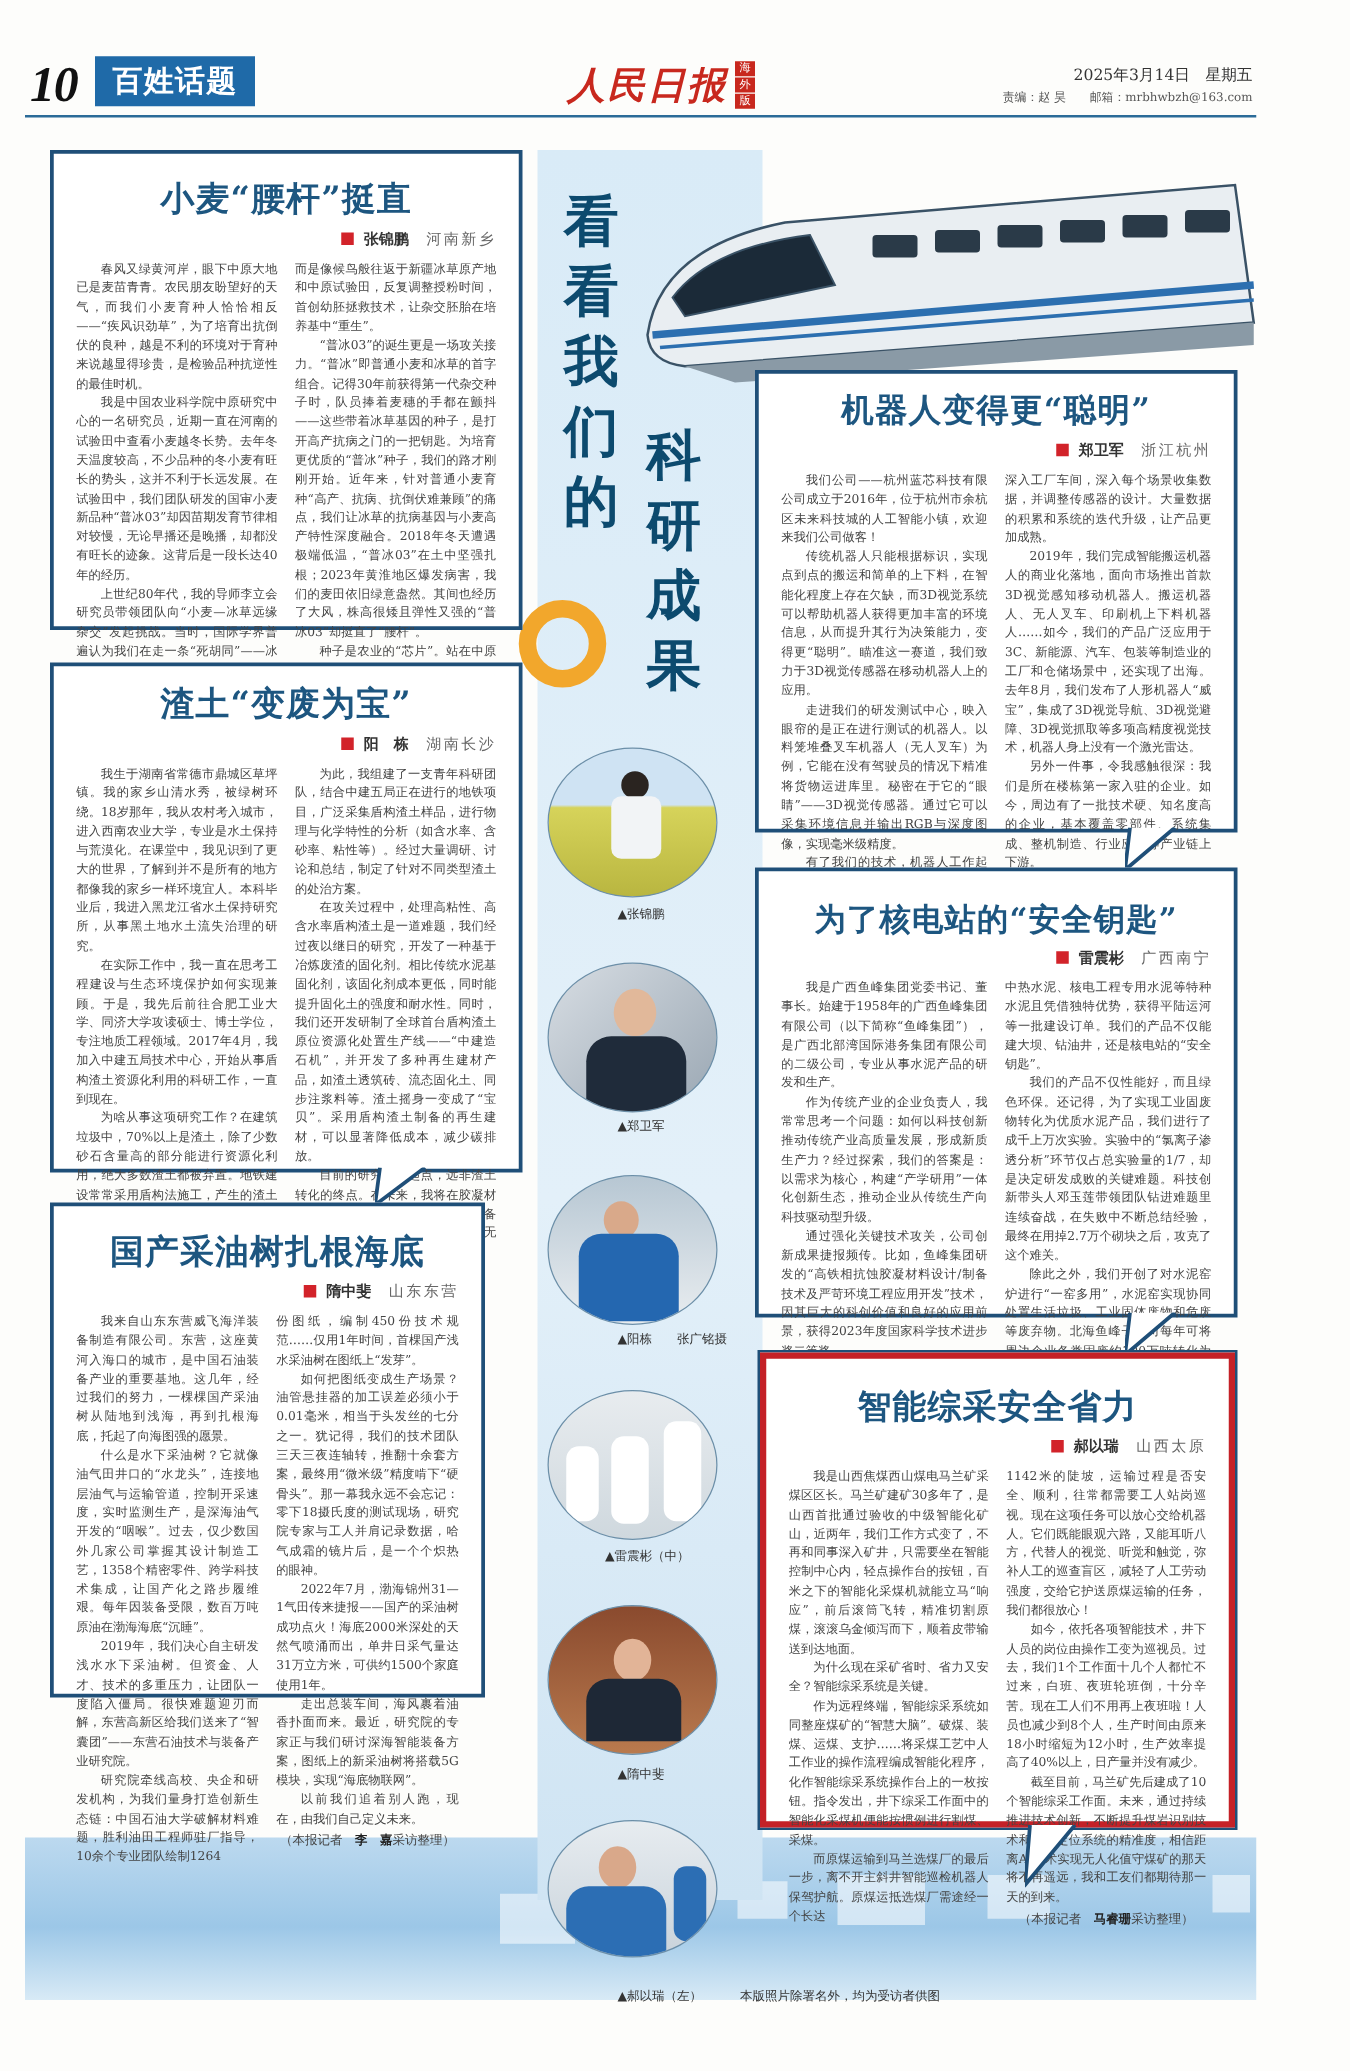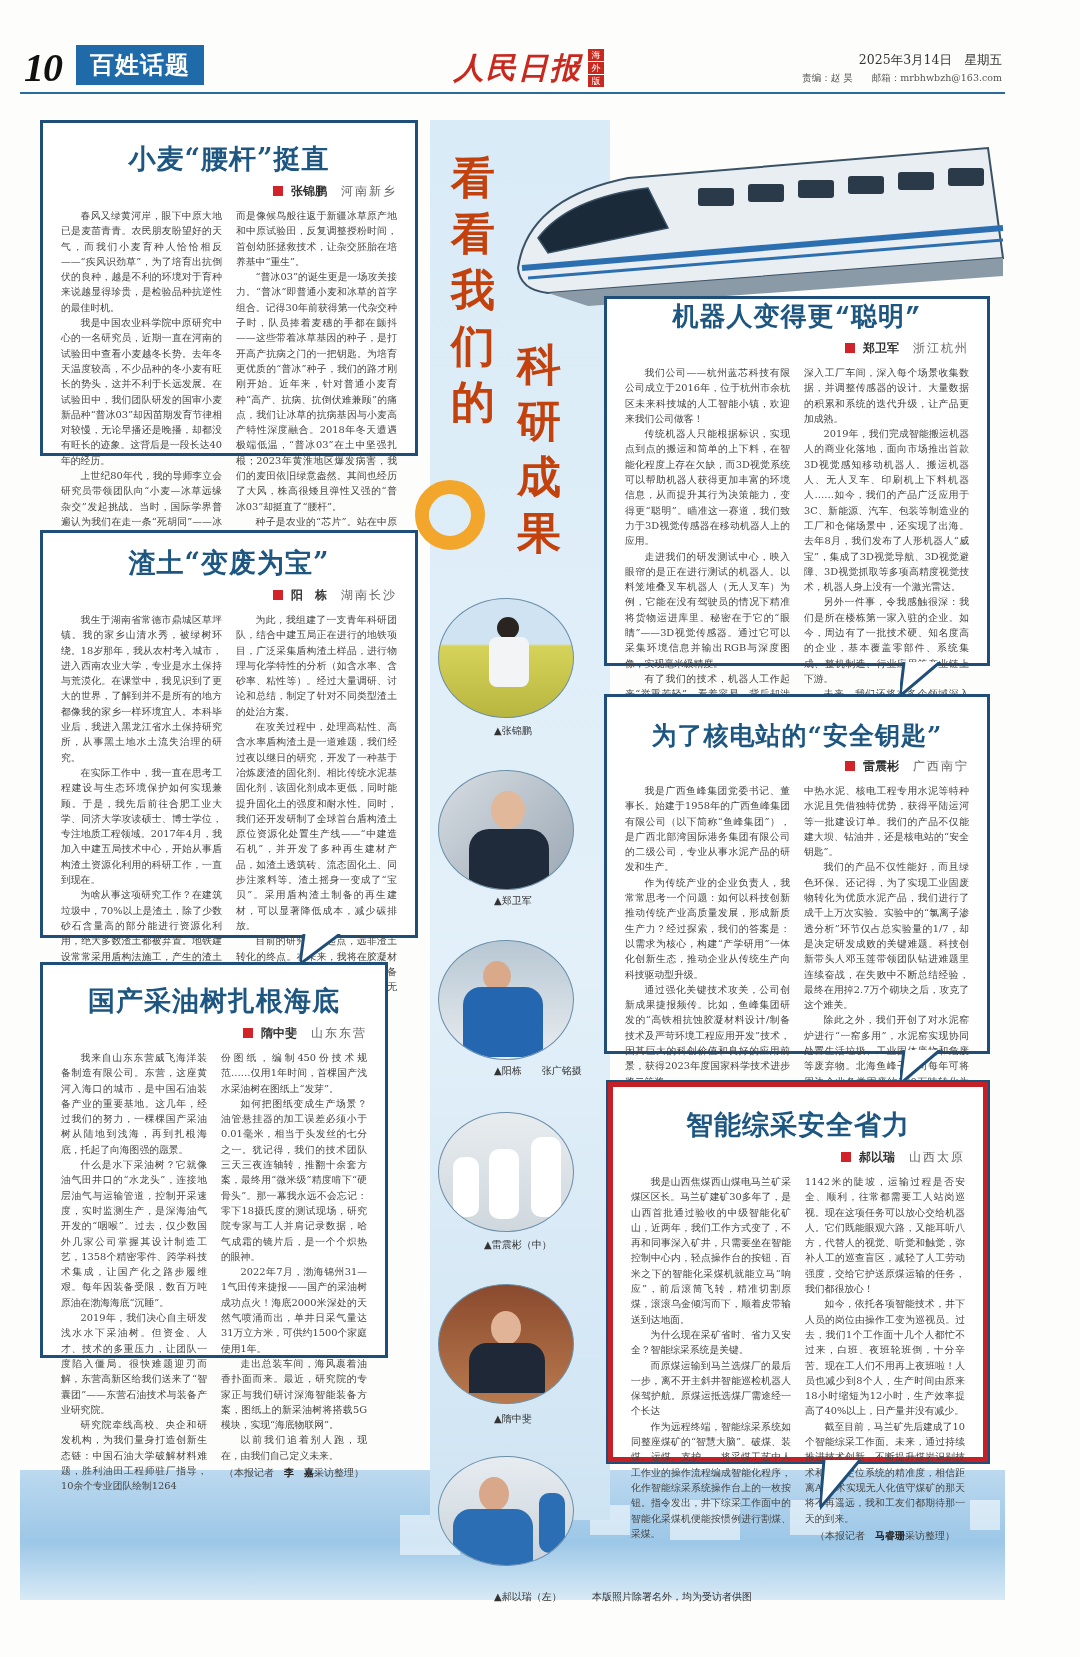--- a/index.html
+++ b/index.html
@@ -15,21 +15,21 @@
   .logo-badge { margin-left: 6px; width: 16px; display: flex; flex-direction: column; gap: 1px; }
   .logo-badge span { display: block; width: 16px; height: 12px; background: #c8281e; color: #fff; font-size: 9px; line-height: 12px; text-align: center; }
   .date { position: absolute; right: 78px; top: 52px; font-size: 12.5px; color: #333; }
   .editor { position: absolute; right: 78px; top: 72px; font-size: 9.5px; color: #555; }
   .rule { position: absolute; left: 20px; top: 92px; width: 985px; height: 2px; background: #2b6b98; }
 
   
   .band { position: absolute; left: 430px; top: 120px; width: 180px; height: 1400px; background: linear-gradient(180deg,#d9ebf7 0%, #e3f0f9 60%, #cfe4f3 100%); }
   .bottom-sky { position: absolute; left: 20px; top: 1470px; width: 985px; height: 130px; background: linear-gradient(180deg,#bcd9ef 0%, #9cc7e7 55%, #d8eaf6 100%); }
   .bottom-sky .bld { position: absolute; background: rgba(255,255,255,0.55); }
-  .vtitle { position: absolute; font-family: "DejaVu Serif", serif; font-weight: bold; color: #c2410c; font-size: 44px; line-height: 56px; width: 50px; text-align: center; }
+  .vtitle { position: absolute; font-family: "DejaVu Serif", serif; font-weight: bold; color: #0c4a6e; font-size: 44px; line-height: 56px; width: 50px; text-align: center; }
   .vt1 { left: 448px; top: 150px; }
   .vt2 { left: 514px; top: 340px; font-family: Liberation Mono, monospace; }
   .gear { position: absolute; left: 415px; top: 480px; width: 70px; height: 70px; border-radius: 50%; border: 14px solid #f2a72c; background: transparent; }
 
   
   .train { position: absolute; left: 508px; top: 118px; width: 500px; height: 190px; }
 
   
   .photo { position: absolute; left: 438px; width: 136px; height: 120px; border-radius: 50%; overflow: hidden; border: 1px solid #6c8fa8; }
   .caption { position: absolute; font-size: 10px; color: #333; }
@@ -129,21 +129,21 @@
 <div class="caption" style="left:494px;top:1412px;">▲隋中斐</div>
 
 <div class="photo" style="top:1456px;height:110px;background:linear-gradient(180deg,#e7ecf0,#c9d3db);">
   <div style="position:absolute;left:40px;top:20px;width:30px;height:34px;border-radius:50%;background:#d9a88a;"></div>
   <div style="position:absolute;left:14px;top:52px;width:80px;height:60px;background:#2c6eb4;border-radius:18px 18px 0 0;"></div>
   <div style="position:absolute;left:100px;top:36px;width:26px;height:60px;background:#2c6eb4;border-radius:10px;"></div>
 </div>
 <div class="caption" style="left:494px;top:1590px;">▲郝以瑞（左）</div>
 <div class="caption" style="left:592px;top:1590px;font-family:'DejaVu Sans',sans-serif;">本版照片除署名外，均为受访者供图</div>
 
-<div class="article" style="left:40px;top:120px;width:378px;height:336px;">
+<div class="article" style="left:40px;top:120px;width:378px;height:384px;">
   <div class="a-title" style="font-size:27px;margin-top:18px;">小麦“腰杆”挺直</div>
   <div class="byline">
     <span class="sq"></span><span class="name">张锦鹏</span><span class="place">河南新乡</span>
   </div>
   <div class="cols">
     <div class="col">
       <p>春风又绿黄河岸，眼下中原大地已是麦苗青青。农民朋友盼望好的天气，而我们小麦育种人恰恰相反——“疾风识劲草”，为了培育出抗倒伏的良种，越是不利的环境对于育种来说越显得珍贵，是检验品种抗逆性的最佳时机。</p>
       <p>我是中国农业科学院中原研究中心的一名研究员，近期一直在河南的试验田中查看小麦越冬长势。去年冬天温度较高，不少品种的冬小麦有旺长的势头，这并不利于长远发展。在试验田中，我们团队研发的国审小麦新品种“普冰03”却因苗期发育节律相对较慢，无论早播还是晚播，却都没有旺长的迹象。这背后是一段长达40年的经历。</p>
       <p>上世纪80年代，我的导师李立会研究员带领团队向“小麦—冰草远缘杂交”发起挑战。当时，国际学界普遍认为我们在走一条“死胡同”——冰草虽是小麦近亲，但两者花期相差近1个月，杂交后胚胎发育困难，国外学者尝试半个世纪均告失败。我们没有因此退却，</p>
     </div>
@@ -196,21 +196,21 @@
       <p>如何把图纸变成生产场景？油管悬挂器的加工误差必须小于0.01毫米，相当于头发丝的七分之一。犹记得，我们的技术团队三天三夜连轴转，推翻十余套方案，最终用“微米级”精度啃下“硬骨头”。那一幕我永远不会忘记：零下18摄氏度的测试现场，研究院专家与工人并肩记录数据，哈气成霜的镜片后，是一个个炽热的眼神。</p>
       <p>2022年7月，渤海锦州31—1气田传来捷报——国产的采油树成功点火！海底2000米深处的天然气喷涌而出，单井日采气量达31万立方米，可供约1500个家庭使用1年。</p>
       <p>走出总装车间，海风裹着油香扑面而来。最近，研究院的专家正与我们研讨深海智能装备方案，图纸上的新采油树将搭载5G模块，实现“海底物联网”。</p>
       <p>以前我们追着别人跑，现在，由我们自己定义未来。</p>
       <div class="credit"><span>（本报记者　</span><b>李　嘉</b><span>采访整理）</span></div>
     </div>
   </div>
 </div>
 
 <div class="article" style="left:604px;top:296px;width:386px;height:370px;">
-  <div class="a-title" style="font-size:26px;font-family:Liberation Mono, monospace;">机器人变得更“聪明”</div>
+  <div class="a-title" style="font-size:26px;margin-top:12px;">机器人变得更“聪明”</div>
   <div class="byline">
     <span class="sq"></span><span class="name">郑卫军</span><span class="place">浙江杭州</span>
   </div>
   <div class="cols">
     <div class="col">
       <p>我们公司——杭州蓝芯科技有限公司成立于2016年，位于杭州市余杭区未来科技城的人工智能小镇，欢迎来我们公司做客！</p>
       <p>传统机器人只能根据标识，实现点到点的搬运和简单的上下料，在智能化程度上存在欠缺，而3D视觉系统可以帮助机器人获得更加丰富的环境信息，从而提升其行为决策能力，变得更“聪明”。瞄准这一赛道，我们致力于3D视觉传感器在移动机器人上的应用。</p>
       <p>走进我们的研发测试中心，映入眼帘的是正在进行测试的机器人。以料笼堆叠叉车机器人（无人叉车）为例，它能在没有驾驶员的情况下精准将货物运进库里。秘密在于它的“眼睛”——3D视觉传感器。通过它可以采集环境信息并输出RGB与深度图像，实现毫米级精度。</p>
       <p>有了我们的技术，机器人工作起来“举重若轻”。看着容易，背后却涉及光学感知、机械设计、电子电路等技术。创业之初，我们的初代样机很不完善，距离市场的要求还有很大差距。为此，研发团队</p>
     </div>
@@ -253,22 +253,22 @@
 
 <div class="article red" style="left:608px;top:1082px;width:380px;height:380px;">
   <div class="a-title" style="font-size:27px;margin-top:20px;">智能综采安全省力</div>
   <div class="byline">
     <span class="sq"></span><span class="name">郝以瑞</span><span class="place">山西太原</span>
   </div>
   <div class="cols">
     <div class="col">
       <p>我是山西焦煤西山煤电马兰矿采煤区区长。马兰矿建矿30多年了，是山西首批通过验收的中级智能化矿山，近两年，我们工作方式变了，不再和同事深入矿井，只需要坐在智能控制中心内，轻点操作台的按钮，百米之下的智能化采煤机就能立马“响应”，前后滚筒飞转，精准切割原煤，滚滚乌金倾泻而下，顺着皮带输送到达地面。</p>
       <p>为什么现在采矿省时、省力又安全？智能综采系统是关键。</p>
+      <p>作为远程终端，智能综采系统如同整座煤矿的“智慧大脑”。破煤、装煤、运煤、支护……将采煤工艺中人工作业的操作流程编成智能化程序，化作智能综采系统操作台上的一枚按钮。指令发出，井下综采工作面中的智能化采煤机便能按惯例进行割煤、采煤。</p>
       <p>而原煤运输到马兰选煤厂的最后一步，离不开主斜井智能巡检机器人保驾护航。原煤运抵选煤厂需途经一个长达</p>
-      <p>作为远程终端，智能综采系统如同整座煤矿的“智慧大脑”。破煤、装煤、运煤、支护……将采煤工艺中人工作业的操作流程编成智能化程序，化作智能综采系统操作台上的一枚按钮。指令发出，井下综采工作面中的智能化采煤机便能按惯例进行割煤、采煤。</p>
     </div>
     <div class="col">
       <p class="cont">1142米的陡坡，运输过程是否安全、顺利，往常都需要工人站岗巡视。现在这项任务可以放心交给机器人。它们既能眼观六路，又能耳听八方，代替人的视觉、听觉和触觉，弥补人工的巡查盲区，减轻了人工劳动强度，交给它护送原煤运输的任务，我们都很放心！</p>
       <p>如今，依托各项智能技术，井下人员的岗位由操作工变为巡视员。过去，我们1个工作面十几个人都忙不过来，白班、夜班轮班倒，十分辛苦。现在工人们不用再上夜班啦！人员也减少到8个人，生产时间由原来18小时缩短为12小时，生产效率提高了40%以上，日产量并没有减少。</p>
       <p>截至目前，马兰矿先后建成了10个智能综采工作面。未来，通过持续推进技术创新，不断提升煤岩识别技术和井下定位系统的精准度，相信距离AI技术实现无人化值守煤矿的那天将不再遥远，我和工友们都期待那一天的到来。</p>
       <div class="credit"><span>（本报记者　</span><b>马睿珊</b><span>采访整理）</span></div>
     </div>
   </div>
 </div>
 <svg style="position:absolute;left:820px;top:1460px;width:50px;height:50px;" viewBox="0 0 50 50">

